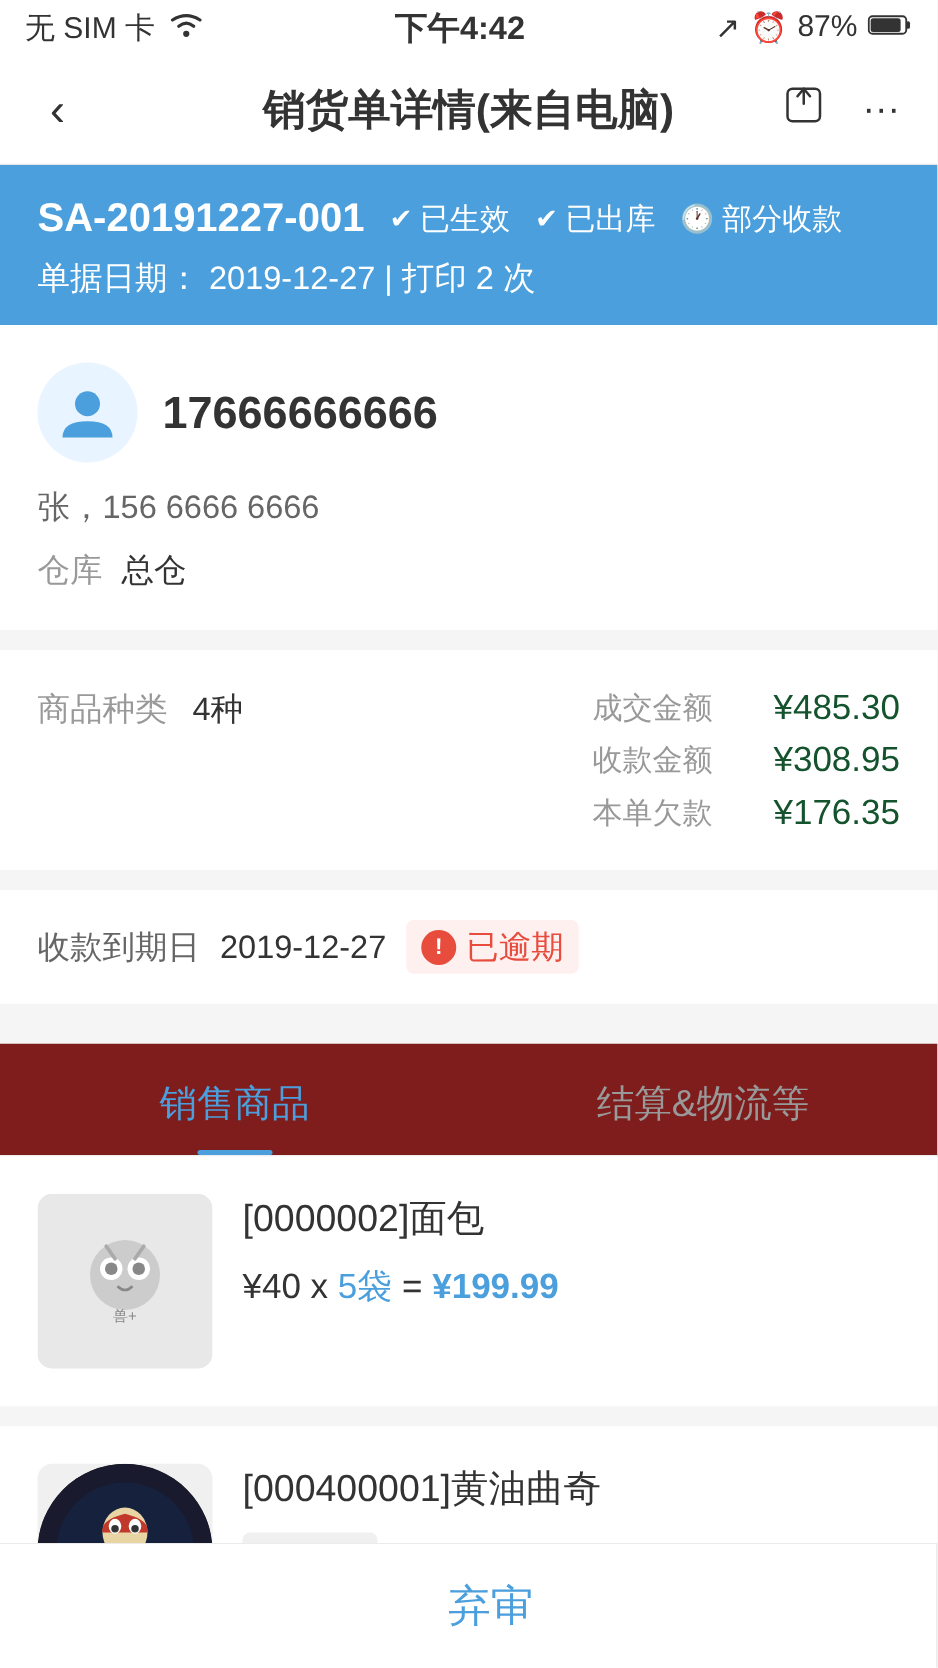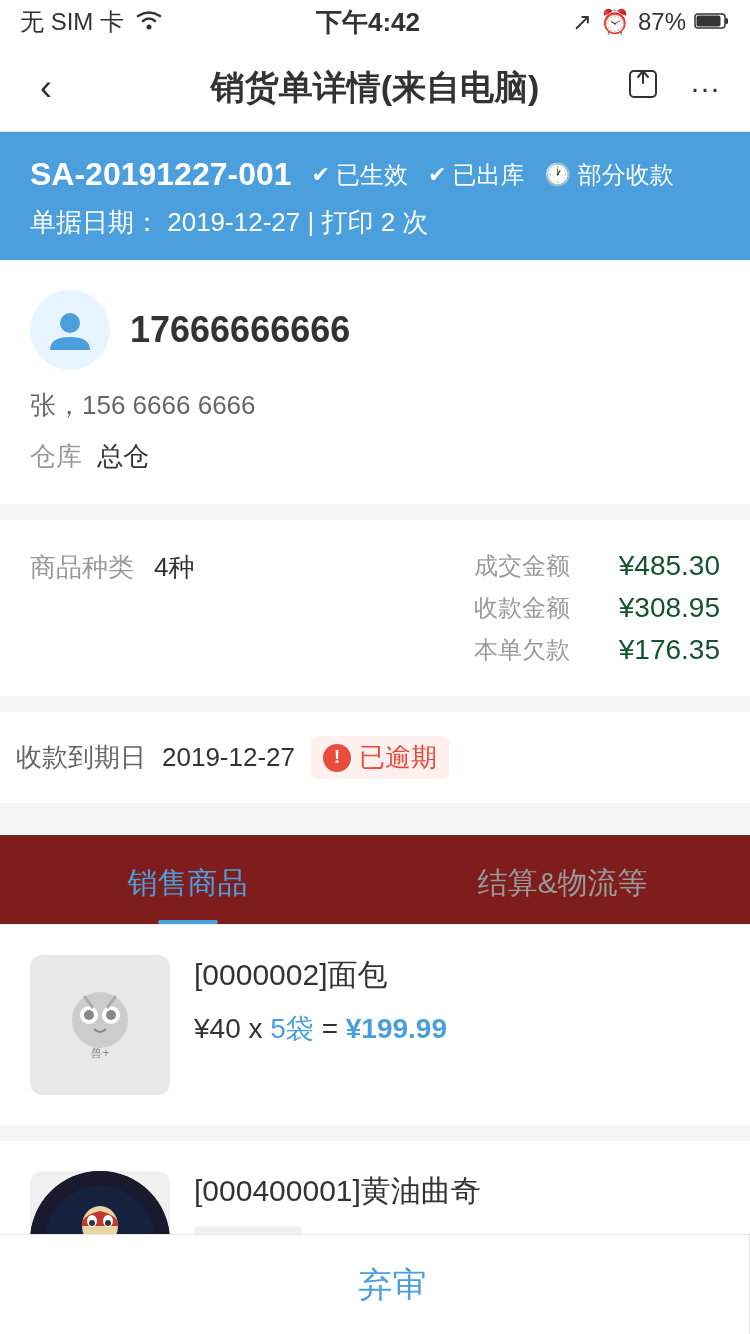--- a/index.html
+++ b/index.html
@@ -184,21 +184,21 @@
       font-size: 28px;
       color: #14532d;
       font-weight: 500;
       min-width: 130px;
       text-align: right;
     }
 
     
     .due-section {
       background: #fff;
-      padding: 24px 16px;
+      padding: 24px 30px;
       margin-bottom: 16px;
       display: flex;
       align-items: center;
       gap: 16px;
     }
     .due-label {
       font-size: 26px;
       color: #666;
     }
     .due-date {

